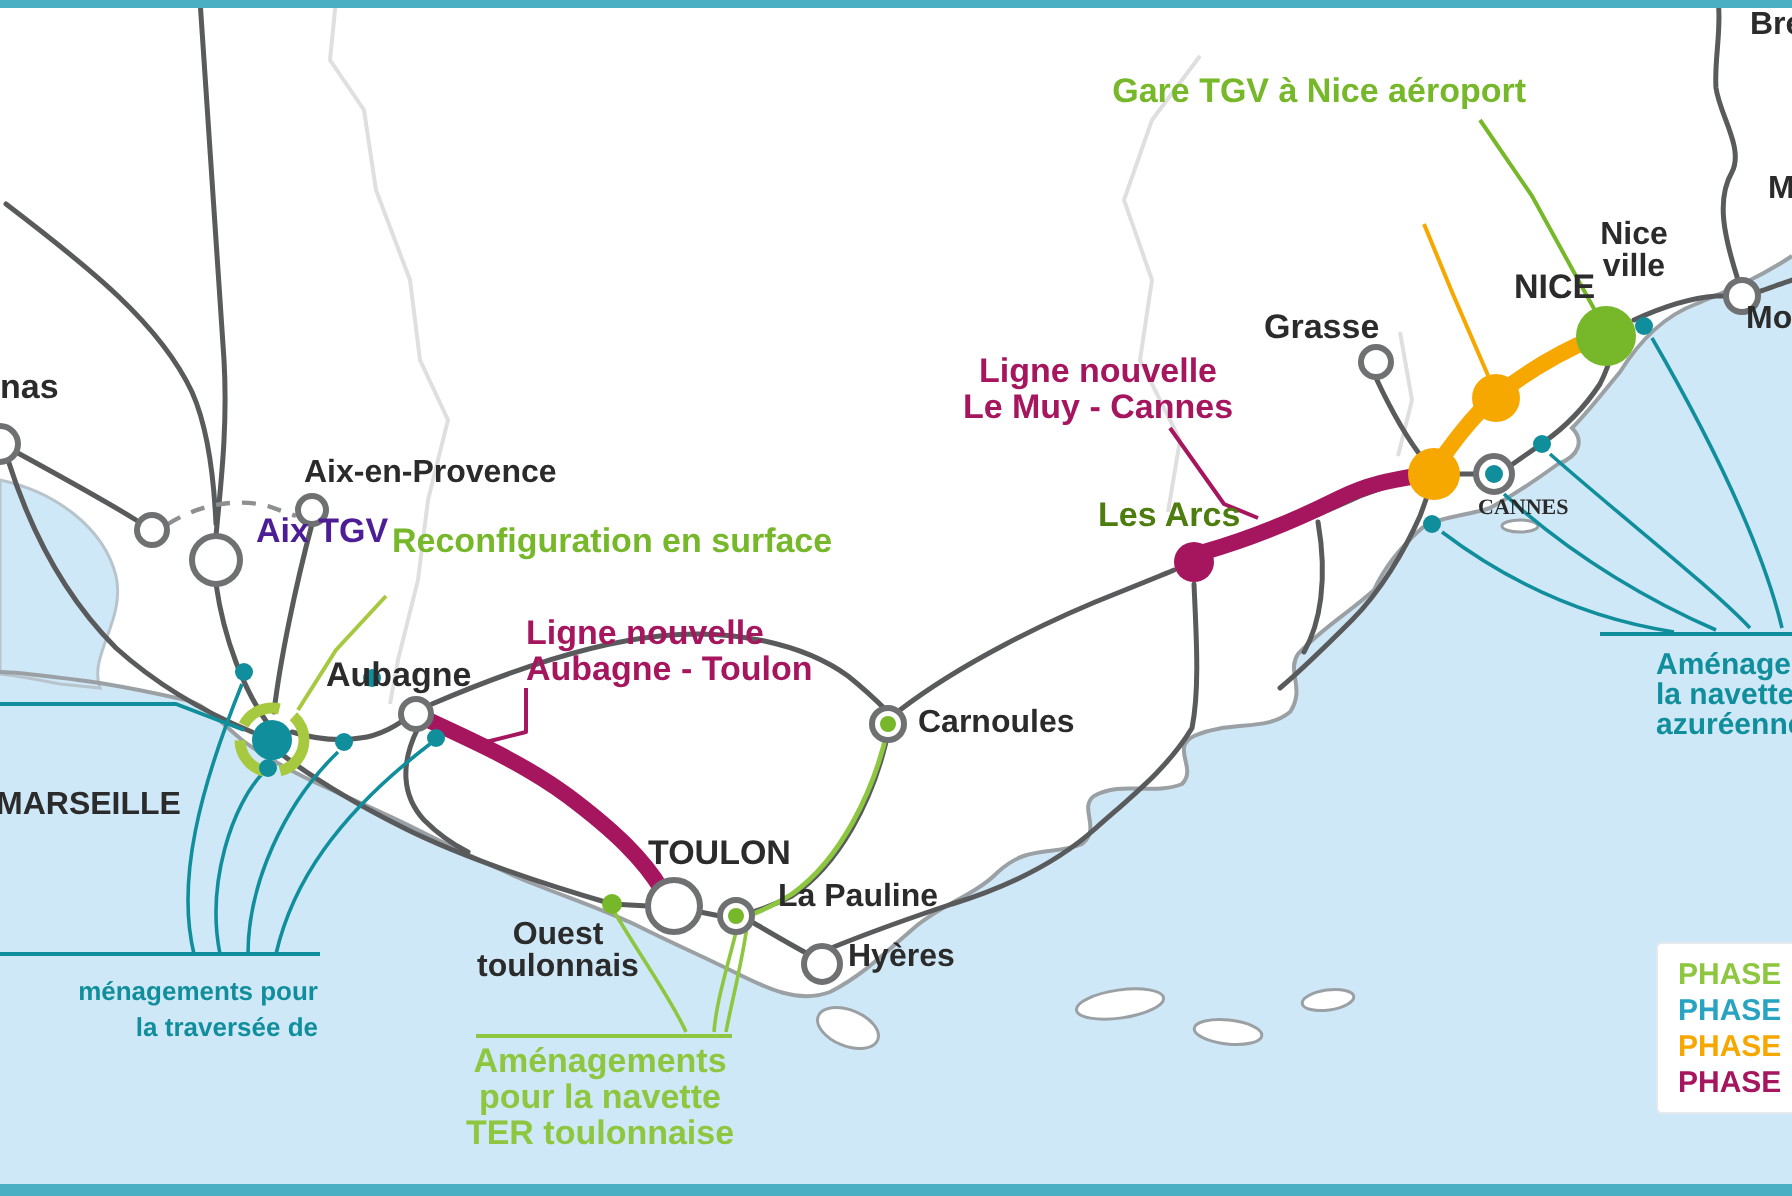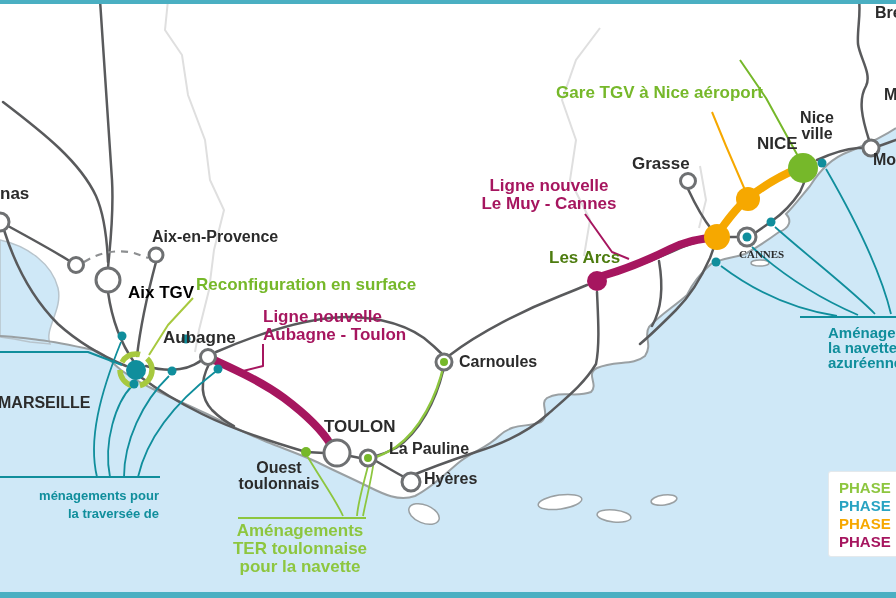--- a/index.html
+++ b/index.html
@@ -152,42 +152,42 @@
     <circle cx="172" cy="371" r="4.5"></circle>
     <circle cx="218" cy="369" r="4.5"></circle>
     <circle cx="134" cy="384" r="4.5"></circle>
     <circle cx="822" cy="163" r="4.5"></circle>
     <circle cx="771" cy="222" r="4.5"></circle>
     <circle cx="716" cy="262" r="4.5"></circle>
   </g>
 </svg>
 
 <div id="map-labels">
-    <div class="map-label" style="top: 37px; font-size: 17px; line-height: 18px; color: rgb(118, 184, 42); right: 133px; text-align: right; margin-top: 47px;">
+    <div class="map-label" style="top: 37px; font-size: 17px; line-height: 18px; color: rgb(118, 184, 42); right: 133px; text-align: right;">
       <div>Gare TGV à Nice aéroport</div>
     </div>
     <div class="map-label" style="top: 177px; font-size: 17px; line-height: 18px; color: rgb(166, 22, 95); left: 549px; transform: translateX(-50%); text-align: center;">
       <div>Ligne nouvelle</div>
       <div>Le Muy - Cannes</div>
     </div>
-    <div class="map-label" style="top: 276px; font-size: 17px; line-height: 18px; color: rgb(118, 184, 42); left: 196px;">
+    <div class="map-label" style="top: 262px; font-size: 17px; line-height: 18px; color: rgb(118, 184, 42); left: 196px;">
       <div>Reconfiguration en surface</div>
     </div>
     <div class="map-label" style="top: 308px; font-size: 17px; line-height: 18px; color: rgb(166, 22, 95); left: 263px;">
       <div>Ligne nouvelle</div>
       <div>Aubagne - Toulon</div>
     </div>
     <div class="map-label" style="top: 487px; font-size: 13px; line-height: 18px; color: rgb(16, 142, 156); right: 737px; text-align: right;">
       <div>ménagements pour</div>
       <div>la traversée de</div>
     </div>
     <div class="map-label" style="top: 522px; font-size: 17px; line-height: 18px; color: rgb(141, 198, 63); left: 300px; transform: translateX(-50%); text-align: center;">
       <div>Aménagements</div>
+      <div>pour la navette</div>
       <div>TER toulonnaise</div>
-      <div>pour la navette</div>
     </div>
     <div class="map-label" style="top: 325px; font-size: 15px; line-height: 15px; color: rgb(16, 142, 156); left: 828px;">
       <div>Aménage</div>
       <div>la navette</div>
       <div>azuréenne</div>
     </div>
     <div class="map-label" style="top: 394px; font-size: 16px; line-height: 17px; color: rgb(43, 43, 43); left: -2px;">
       <div>MARSEILLE</div>
     </div>
     <div class="map-label" style="top: 418px; font-size: 17px; line-height: 18px; color: rgb(43, 43, 43); left: 324px;">
@@ -198,21 +198,21 @@
     </div>
     <div class="map-label" style="top: 246px; font-size: 11px; line-height: 17px; color: rgb(43, 43, 43); left: 739px; font-family: Liberation Serif, serif;">
       <div>CANNES</div>
     </div>
     <div class="map-label" style="top: 185px; font-size: 17px; line-height: 18px; color: rgb(43, 43, 43); left: 0px;">
       <div>nas</div>
     </div>
     <div class="map-label" style="top: 228px; font-size: 16px; line-height: 17px; color: rgb(43, 43, 43); left: 152px;">
       <div>Aix-en-Provence</div>
     </div>
-    <div class="map-label" style="top: 284px; font-size: 17px; line-height: 18px; color: #000000; left: 128px;">
+    <div class="map-label" style="top: 257px; font-size: 17px; line-height: 18px; color: #4c1d95; left: 128px;">
       <div>Aix TGV</div>
     </div>
     <div class="map-label" style="top: 329px; font-size: 17px; line-height: 18px; color: rgb(43, 43, 43); left: 163px;">
       <div>Aubagne</div>
     </div>
     <div class="map-label" style="top: 460px; font-size: 16px; line-height: 16px; color: rgb(43, 43, 43); left: 279px; transform: translateX(-50%); text-align: center;">
       <div>Ouest</div>
       <div>toulonnais</div>
     </div>
     <div class="map-label" style="top: 440px; font-size: 16px; line-height: 17px; color: rgb(43, 43, 43); left: 389px;">

